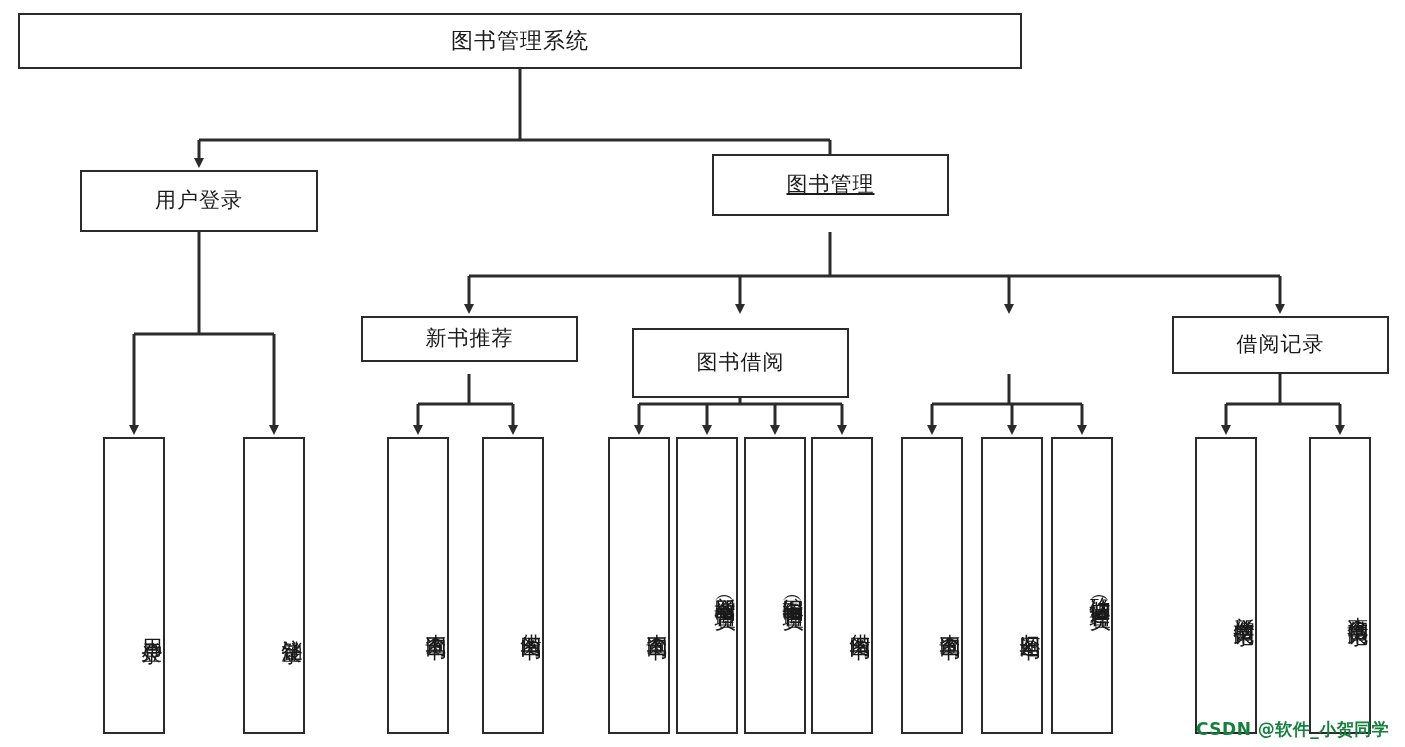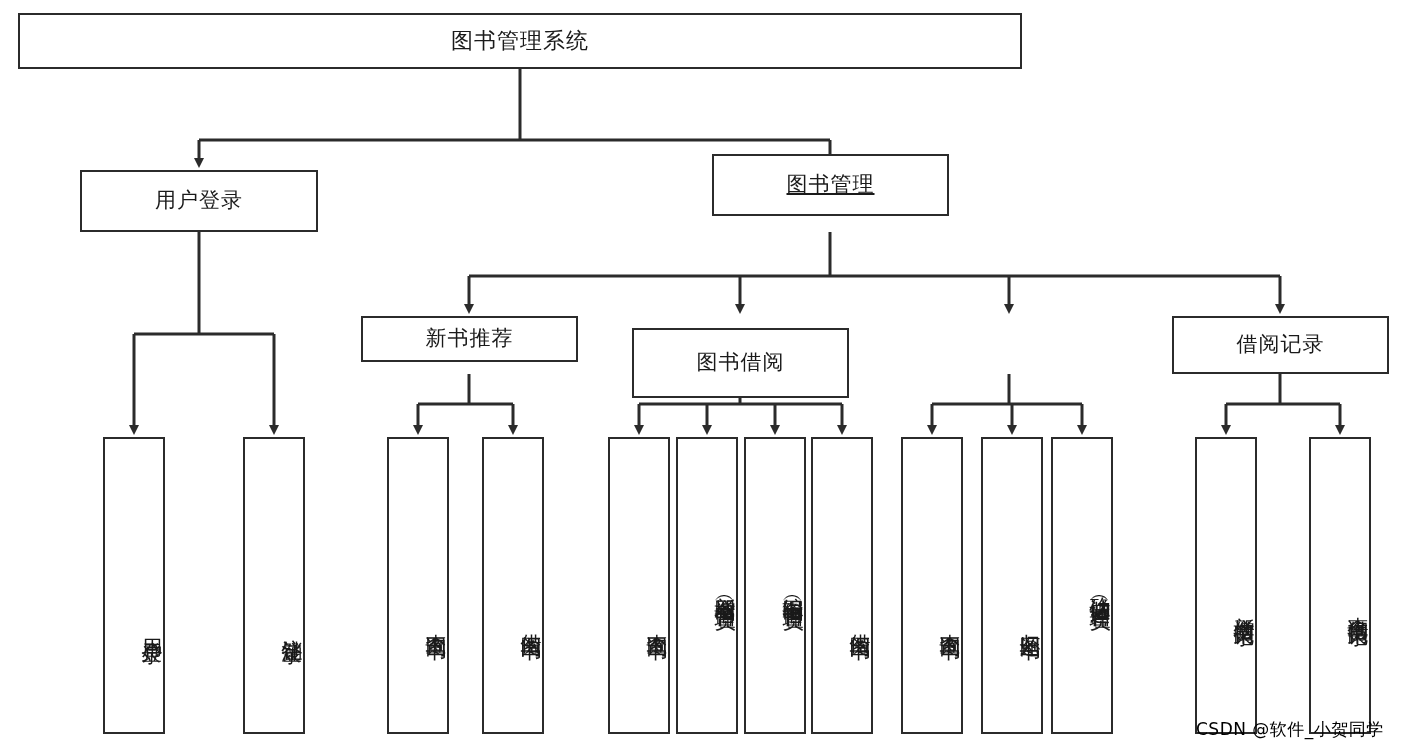--- a/index.html
+++ b/index.html
@@ -54,23 +54,24 @@
   }
   .node.vert .vtext {
     writing-mode: vertical-rl;
     text-orientation: upright;
     white-space: nowrap;
     line-height: 1.05;
   }
   .watermark {
     position: absolute;
     font-size: 17px;
-    color: #000000;
+    color: #15803d;
     white-space: nowrap;
     letter-spacing: 0.5px;
+    font-weight: bold;
   }
 </style>
 </head>
 <body>
 
 <div id="canvas">
 
   <svg id="wires" viewBox="0 0 1405 747" width="1405" height="747" aria-hidden="true">
     <defs>
       <marker id="arrow" markerWidth="12" markerHeight="12" refX="2" refY="5" orient="auto" markerUnits="userSpaceOnUse">

